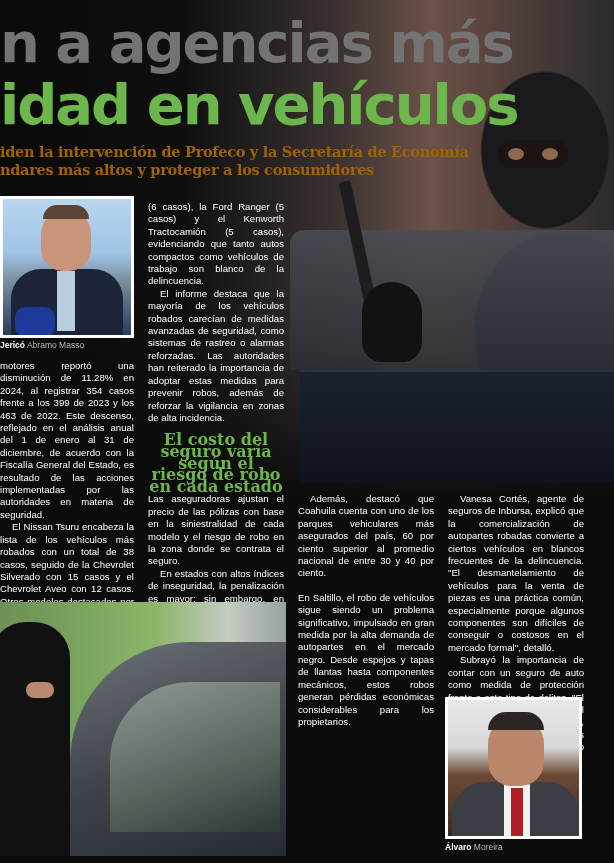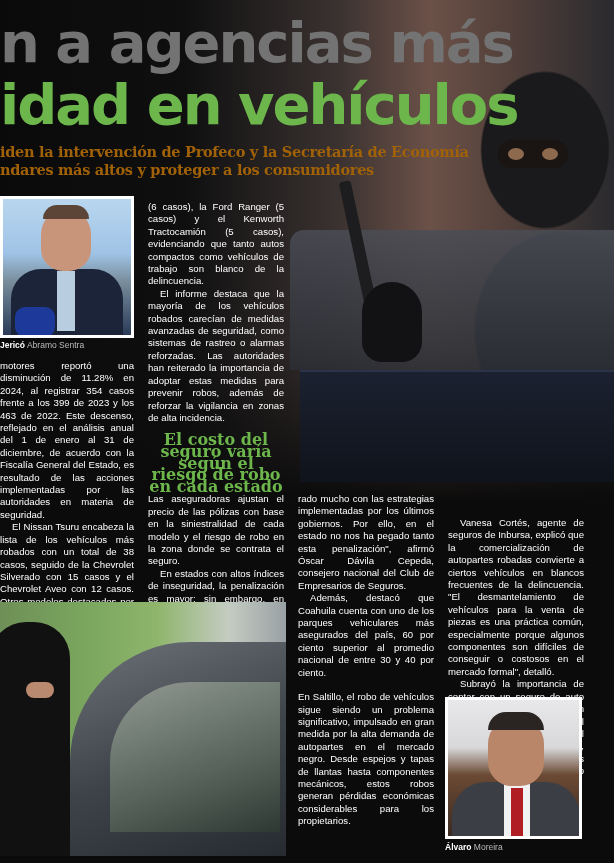--- a/index.html
+++ b/index.html
@@ -77,47 +77,46 @@
   <div class="img">
     <div class="vest"></div>
     <div class="shirt"></div>
     <div class="face"></div>
     <div class="hair"></div>
     <div class="mic"></div>
   </div>
 </div>
 <div class="caption" style="left:0;top:340px;">
   <b>Jericó</b>
-  <span class="lt">Abramo Sentra</span>
+  <span class="lt">Abramo Masso</span>
 </div>
 
 <div class="col" style="left:0;top:360px;width:134px;">
   <p class="nb">motores reportó una disminución de 11.28% en 2024, al registrar 354 casos frente a los 399 de 2023 y los 463 de 2022. Este descenso, reflejado en el análisis anual del 1 de enero al 31 de diciembre, de acuerdo con la Fiscalía General del Estado, es resultado de las acciones implementadas por las autoridades en materia de seguridad.</p>
   <p class="ind">El Nissan Tsuru encabeza la lista de los vehículos más robados con un total de 38 casos, seguido de la Chevrolet Silverado con 15 casos y el Chevrolet Aveo con 12 casos. Otros modelos destacados por su frecuencia de robo incluyen el Chevrolet Pick Up (8 casos), el Nissan Sentra (7 casos), y el Nissan Versa (7 casos).</p>
   <p class="ind">Además, se registraron robos de vehículos de distintas marcas y modelos como el Volkswagen Jetta</p>
 </div>
 
 <div class="col" style="left:148px;top:190px;width:136px;margin-top:11px;">
   <p class="nb">(6 casos), la Ford Ranger (5 casos) y el Kenworth Tractocamión (5 casos), evidenciando que tanto autos compactos como vehículos de trabajo son blanco de la delincuencia.</p>
   <p class="ind">El informe destaca que la mayoría de los vehículos robados carecían de medidas avanzadas de seguridad, como sistemas de rastreo o alarmas reforzadas. Las autoridades han reiterado la importancia de adoptar estas medidas para prevenir robos, además de reforzar la vigilancia en zonas de alta incidencia.</p>
   <div style="height:10px"></div>
   <div class="sec-h">El costo del seguro varía según el riesgo de robo en cada estado</div>
   <p class="nb">Las aseguradoras ajustan el precio de las pólizas con base en la siniestralidad de cada modelo y el riesgo de robo en la zona donde se contrata el seguro.</p>
   <p class="ind">En estados con altos índices de inseguridad, la penalización es mayor; sin embargo, en Coahuila la situación es diferente, ya que el robo de vehículos ha disminuido en 8% en los últimos años.</p>
   <p class="ind">"La seguridad en Coahuila ha mejo-</p>
 </div>
 
 <div class="col" style="left:298px;top:493px;width:136px;">
-  <p class="nb">rado mucho con las estrategias implementadas por los últimos gobiernos. Por ello, en el estado no nos ha pegado tanto esta penalización", afirmó Óscar Dávila Cepeda, consejero nacional del Club de Empresarios de Seguros.</p>
   <p class="ind">Además, destacó que Coahuila cuenta con uno de los parques vehiculares más asegurados del país, 60 por ciento superior al promedio nacional de entre 30 y 40 por ciento.</p>
   <div style="height:12px"></div>
   <p class="nb">En Saltillo, el robo de vehículos sigue siendo un problema significativo, impulsado en gran medida por la alta demanda de autopartes en el mercado negro. Desde espejos y tapas de llantas hasta componentes mecánicos, estos robos generan pérdidas económicas considerables para los propietarios.</p>
 </div>
 
-<div class="col" style="left:448px;top:493px;width:136px;margin-top:24px;">
+<div class="col" style="left:448px;top:493px;width:136px;">
   <p class="ind">Vanesa Cortés, agente de seguros de Inbursa, explicó que la comercialización de autopartes robadas convierte a ciertos vehículos en blancos frecuentes de la delincuencia. "El desmantelamiento de vehículos para la venta de piezas es una práctica común, especialmente porque algunos componentes son difíciles de conseguir o costosos en el mercado formal", detalló.</p>
   <p class="ind">Subrayó la importancia de contar con un seguro de auto como medida de protección frente a este tipo de delitos. "El seguro no solo protege el vehículo en caso de robo total, sino que también cubre los daños o pérdidas parciales, lo cual es cru-</p>
 </div>
 
 <div class="p2">
   <div class="car"></div>
   <div class="glass"></div>
   <div class="thief"></div>
   <div class="face2"></div>
 </div>

